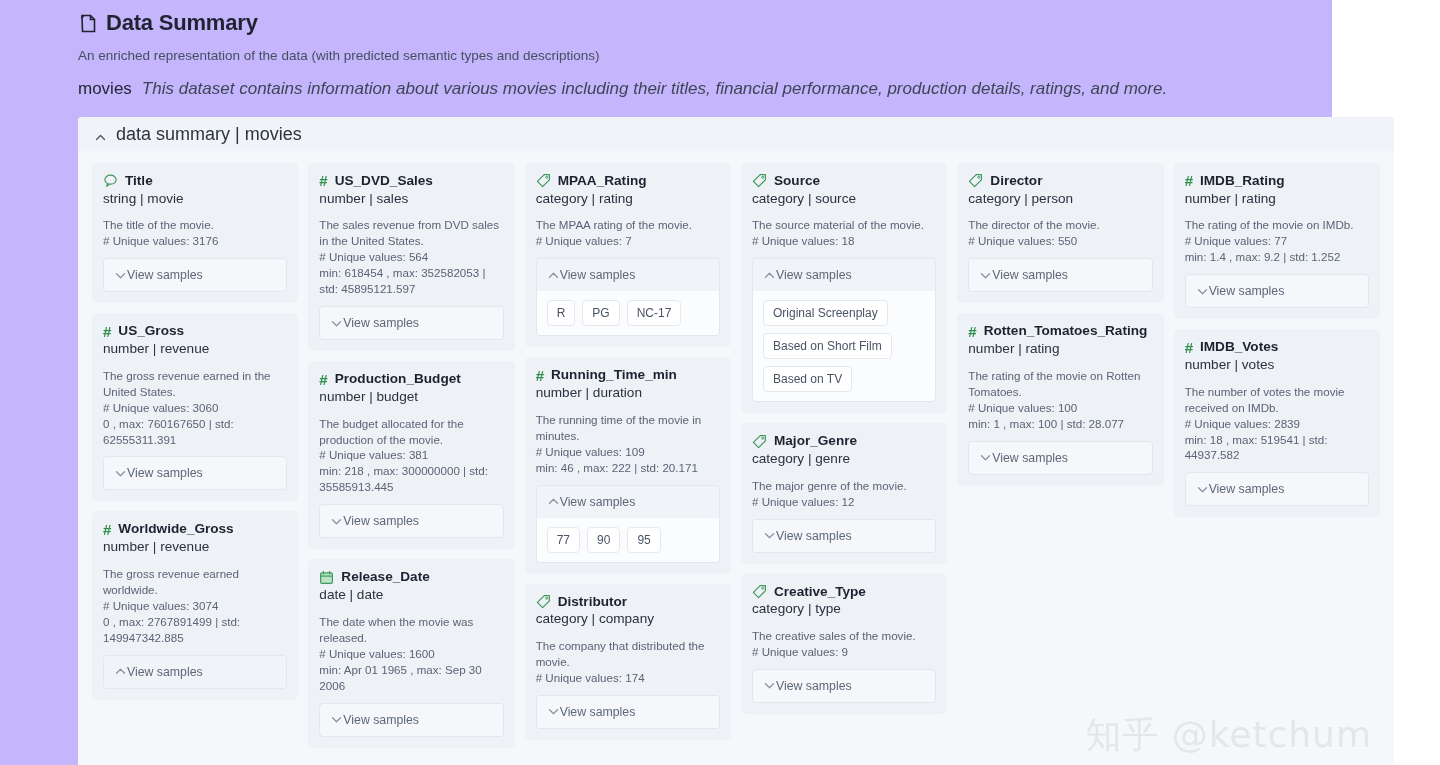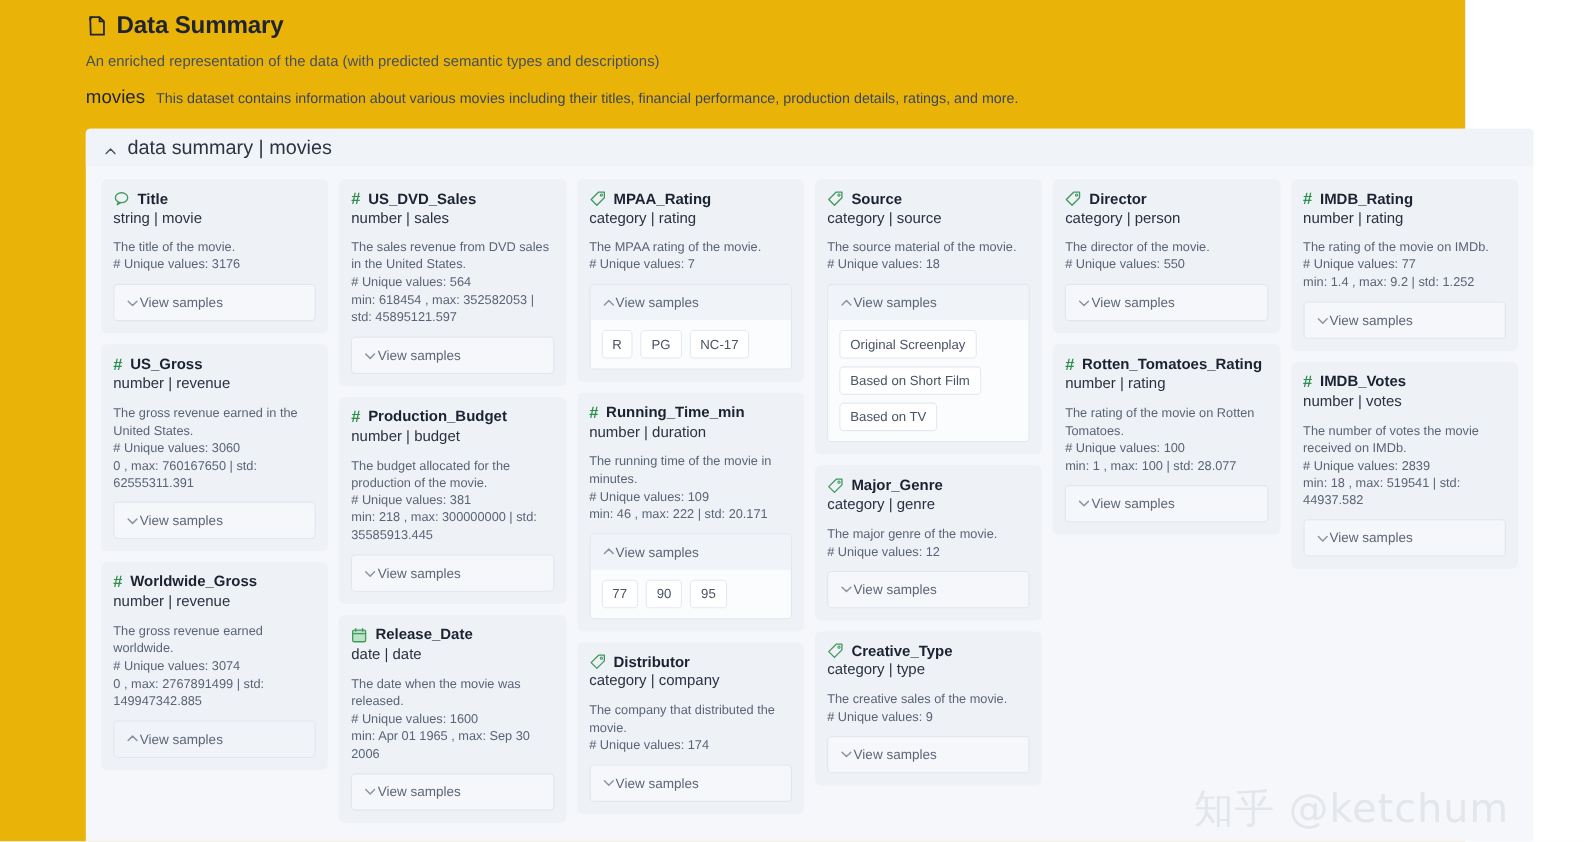--- a/index.html
+++ b/index.html
@@ -6,42 +6,42 @@
   html, body {
     margin: 0; padding: 0;
     width: 1440px; height: 765px;
     background: #ffffff;
     font-family: "Liberation Sans", sans-serif;
     overflow: hidden;
   }
   .page {
     position: relative;
     width: 1332px; height: 765px;
-    background: #eab308;
+    background: #c4b5fd;
   }
 
   
   .header-wrap { padding: 6px 0 0 78px; }
   .page-title {
     display: flex; align-items: center; gap: 8px;
     font-size: 22px; font-weight: bold; color: #1f2430;
     letter-spacing: -0.2px;
     margin: 4px 0 0 0;
   }
   .page-title .doc-icon { width: 20px; height: 21px; display: inline-block; }
   .subtitle {
     margin-top: 12px;
     font-size: 13.5px; color: #464f5e; font-weight: 400;
   }
   .dataset-line {
     margin-top: 16px;
     display: flex; align-items: center; gap: 10px;
   }
   .dataset-name { font-size: 17px; color: #1f2430; font-weight: 400; }
-  .dataset-desc { font-size: 13px; color: #3d4656; }
+  .dataset-desc { font-size: 17px; color: #3d4656; font-style: italic; }
 
   
   .panel {
     margin: 18px 0 0 78px;
     width: 1316px;
     background: #f5f7fa;
     border-radius: 4px;
     min-height: 660px;
     position: relative;
   }

